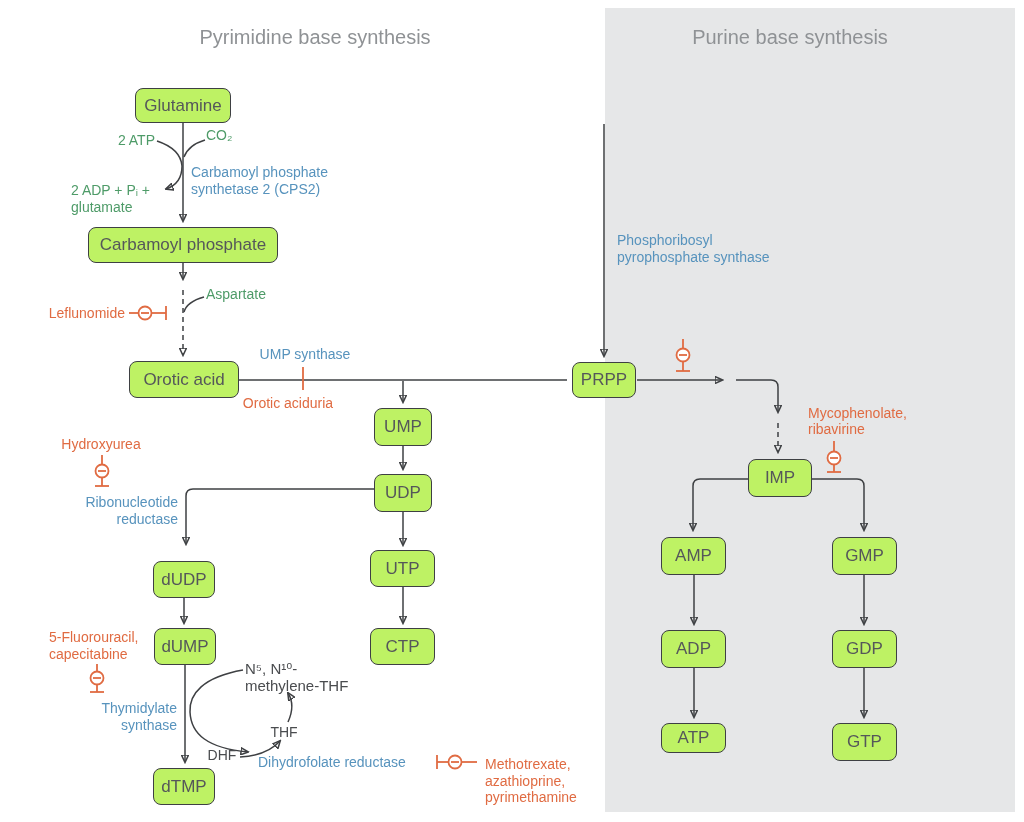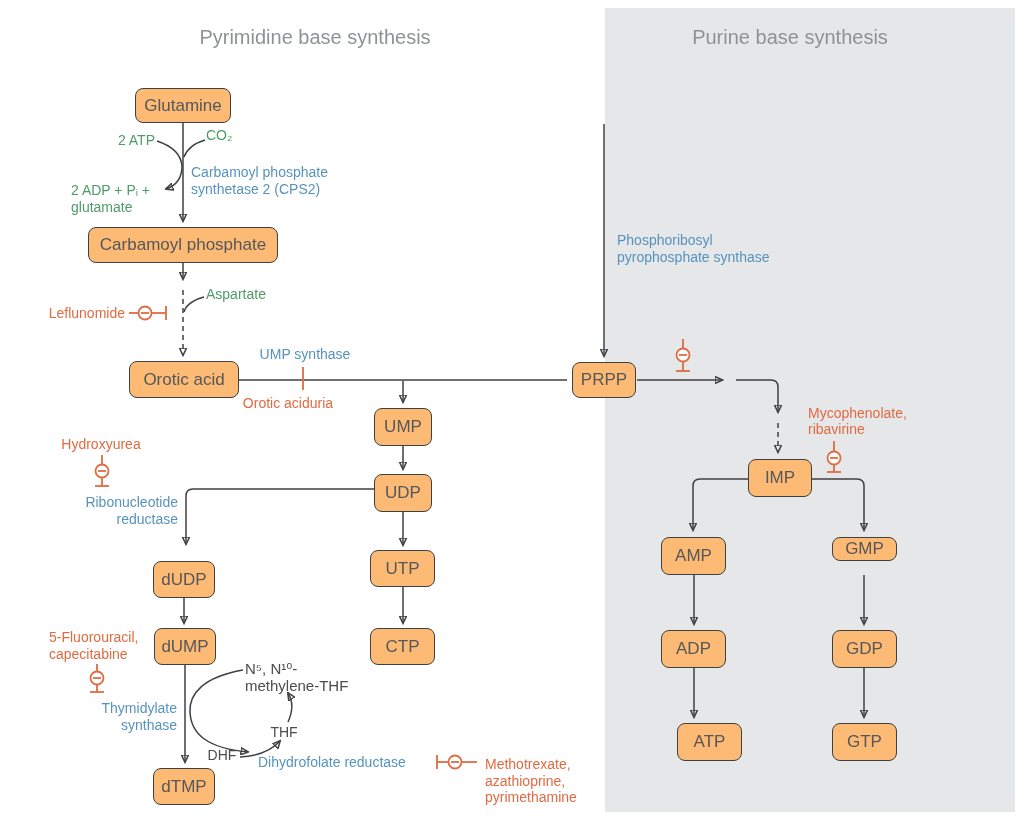--- a/index.html
+++ b/index.html
@@ -10,21 +10,21 @@
   .canvas{position:relative;width:1024px;height:822px;background:#fff;
     font-family:"Liberation Sans","DejaVu Sans",sans-serif;overflow:hidden;}
   .panel{position:absolute;left:605px;top:8px;width:410px;height:804px;background:var(--panel);}
   .title{position:absolute;top:26px;font-size:20px;color:var(--titlegray);text-align:center;white-space:nowrap;}
   svg.layer{position:absolute;left:0;top:0;width:1024px;height:822px;}
   svg.layer path, svg.layer circle{fill:none;stroke:var(--line);stroke-width:1.5px;}
   svg.layer .dash{stroke-dasharray:5 4;}
   svg.layer g.inh path{stroke:var(--orange);stroke-width:1.8px;}
   svg.layer g.inh circle{stroke:var(--orange);stroke-width:1.8px;fill:#ffffff;}
   .node{position:absolute;box-sizing:border-box;border:1.5px solid var(--line);border-radius:8px;
-    background:#fdba74;color:var(--boxtext);display:flex;align-items:center;justify-content:center;
+    background:#bef264;color:var(--boxtext);display:flex;align-items:center;justify-content:center;
     font-size:17px;white-space:nowrap;}
   .lbl{position:absolute;font-size:14px;line-height:17px;white-space:nowrap;}
   .lbl span{display:block;}
   .green{color:var(--green);} .blue{color:var(--blue);} .orange{color:var(--orange);} .dark{color:#4A4C4F;}
   .ra{text-align:right;} .ctr{text-align:center;}
   .big{font-size:14px;line-height:18px;}
 </style>
 </head>
 <body>
 
@@ -128,24 +128,24 @@
   <div class="node" style="left:374px;top:408px;width:58px;height:38px;">UMP</div>
   <div class="node" style="left:374px;top:474px;width:58px;height:38px;">UDP</div>
   <div class="node" style="left:153px;top:550px;width:62px;height:37px;margin-top:11px;">dUDP</div>
   <div class="node" style="left:370px;top:550px;width:65px;height:37px;">UTP</div>
   <div class="node" style="left:154px;top:628px;width:62px;height:37px;">dUMP</div>
   <div class="node" style="left:370px;top:628px;width:65px;height:37px;">CTP</div>
   <div class="node" style="left:153px;top:768px;width:62px;height:37px;">dTMP</div>
   <div class="node" style="left:572px;top:362px;width:64px;height:36px;">PRPP</div>
   <div class="node" style="left:748px;top:459px;width:64px;height:38px;">IMP</div>
   <div class="node" style="left:661px;top:537px;width:65px;height:38px;">AMP</div>
-  <div class="node" style="left:832px;top:537px;width:65px;height:24px;">GMP</div>
+  <div class="node" style="left:832px;top:537px;width:65px;height:38px;">GMP</div>
   <div class="node" style="left:661px;top:630px;width:65px;height:38px;">ADP</div>
   <div class="node" style="left:832px;top:630px;width:65px;height:38px;">GDP</div>
-  <div class="node" style="left:661px;top:723px;width:65px;height:38px;margin-left:16px;">ATP</div>
+  <div class="node" style="left:661px;top:723px;width:65px;height:30px;">ATP</div>
   <div class="node" style="left:832px;top:723px;width:65px;height:38px;">GTP</div>
 
   <div class="lbl green ra" style="left:75px;top:132px;width:80px;">2 ATP</div>
   <div class="lbl green" style="left:206px;top:127px;">CO₂</div>
   <div class="lbl green" style="left:71px;top:182px;">
     <span>2 ADP + Pᵢ +</span>
     <span>glutamate</span>
   </div>
   <div class="lbl green" style="left:206px;top:286px;">Aspartate</div>
 

